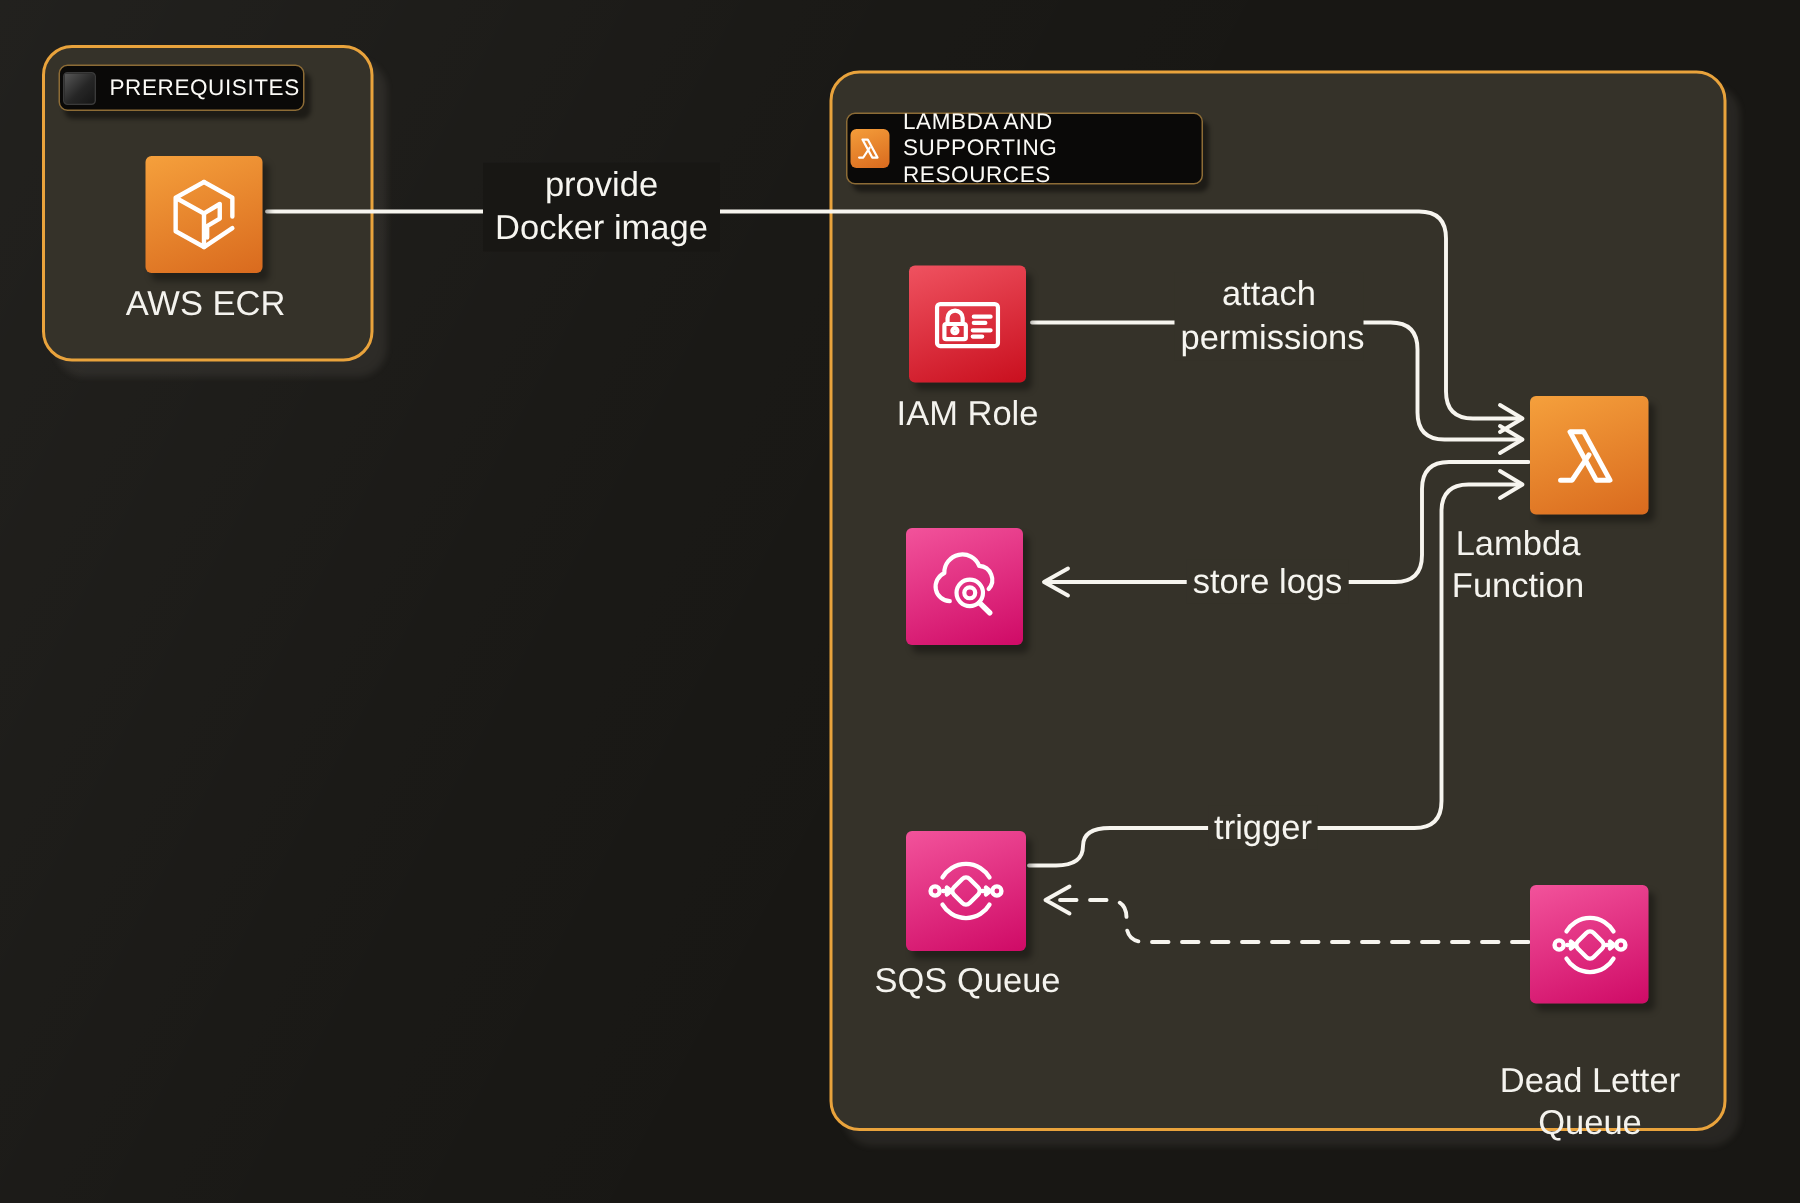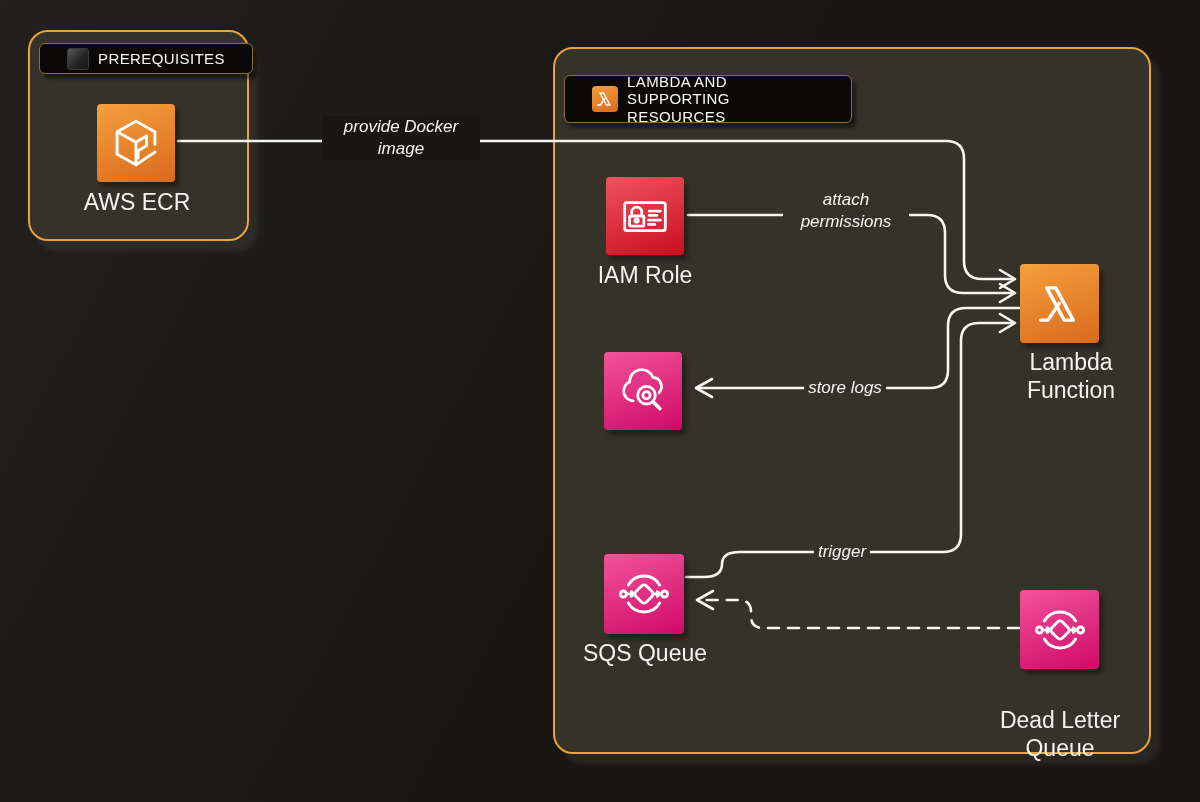--- a/index.html
+++ b/index.html
@@ -13,21 +13,21 @@
   .group{
     position:absolute;border:2.5px solid #E9A33C;border-radius:20px;
     background:#353229;
     box-shadow:9px 10px 5px rgba(185,180,165,0.10);
   }
   .group-prereq{left:28px;top:30px;width:217px;height:207px;}
   .group-lambda{left:553px;top:47px;width:594px;height:703px;}
   .group-header{
     position:absolute;display:flex;align-items:center;gap:9px;
     background:#0a0908;border:1.5px solid #8d6c36;border-radius:6px;
-    padding:0 27px;box-shadow:4px 5px 3px rgba(0,0,0,0.45);
+    padding:0 2px;box-shadow:4px 5px 3px rgba(0,0,0,0.45);
   }
   .group-header .hdr-text{
     font-size:15px;line-height:1.16;letter-spacing:0.4px;color:#fbfaf6;
   }
   .hdr-prereq{left:9px;top:11px;height:29px;}
   .hdr-lambda{left:9px;top:26px;width:232px;height:46px;}
   .mini-swatch{
     width:20px;height:20px;border-radius:3px;flex:0 0 auto;
     background:linear-gradient(135deg,#585858 0%,#262626 55%,#151515 100%);
     border:1px solid #3a3a3a;
@@ -44,24 +44,23 @@
   }
   .grad-orange{background:linear-gradient(160deg,#f5a03c 0%,#d96a1e 100%);}
   .grad-red{background:linear-gradient(160deg,#ef5260 0%,#c90f1e 100%);}
   .grad-pink{background:linear-gradient(160deg,#f2539b 0%,#cf0a66 100%);}
   .node-label{
     position:absolute;text-align:center;font-size:23px;line-height:1.22;
     color:#f4f3ee;transform:translateX(-50%);
   }
   .edges{position:absolute;left:0;top:0;z-index:5;}
   .edge-label{
-    position:absolute;z-index:6;text-align:center;font-size:17px;line-height:1.28;
+    position:absolute;z-index:6;text-align:center;font-size:23px;line-height:1.28;
     color:#f6f5f0;background:#353229;padding:0 4px;
     transform:translate(-50%,-50%);
-    font-style:italic;
   }
   .edge-label.on-bg{background:#181714;}
   .nodes{position:absolute;left:0;top:0;width:100%;height:100%;z-index:7;pointer-events:none;}
 </style>
 </head>
 <body>
 
 <div class="canvas">
 
   <div class="group group-prereq">
@@ -155,21 +154,21 @@
       </svg>
     </div>
     <div class="node-label" style="left:645px;top:639px;width:150px;">SQS Queue</div>
 
     <div class="node-icon grad-orange" style="left:1020px;top:264px;width:79px;height:79px;">
       <svg width="56" height="56" viewBox="0 0 40 40" fill="none" stroke="#ffffff" stroke-width="2.4" stroke-linecap="round" stroke-linejoin="round">
         <path d="M10.5 8.5 h6.5 l12.5 23 h-6.5 z"></path>
         <path d="M19.5 19.5 L11.5 31.5 H6"></path>
       </svg>
     </div>
-    <div class="node-label" style="left:1071px;top:348px;width:110px;">Lambda Function</div>
+    <div class="node-label" style="left:1012px;top:348px;width:110px;">Lambda Function</div>
 
     <div class="node-icon grad-pink" style="left:1020px;top:590px;width:79px;height:79px;">
       <svg width="58" height="58" viewBox="0 0 40 40" fill="none" stroke="#ffffff" stroke-width="2" stroke-linecap="round" stroke-linejoin="round">
         <path d="M9.2 13.75 A12.5 12.5 0 0 1 30.8 13.75"></path>
         <path d="M9.2 26.25 A12.5 12.5 0 0 0 30.8 26.25"></path>
         <rect x="14.9" y="14.9" width="10.2" height="10.2" rx="2.4" transform="rotate(45 20 20)"></rect>
         <circle cx="5.8" cy="20" r="2.1"></circle>
         <path d="M9.5 20 h3 M11.2 18.4 L13 20 L11.2 21.6"></path>
         <circle cx="34.2" cy="20" r="2.1"></circle>
         <path d="M27.5 20 h3 M29.2 18.4 L31 20 L29.2 21.6"></path>

